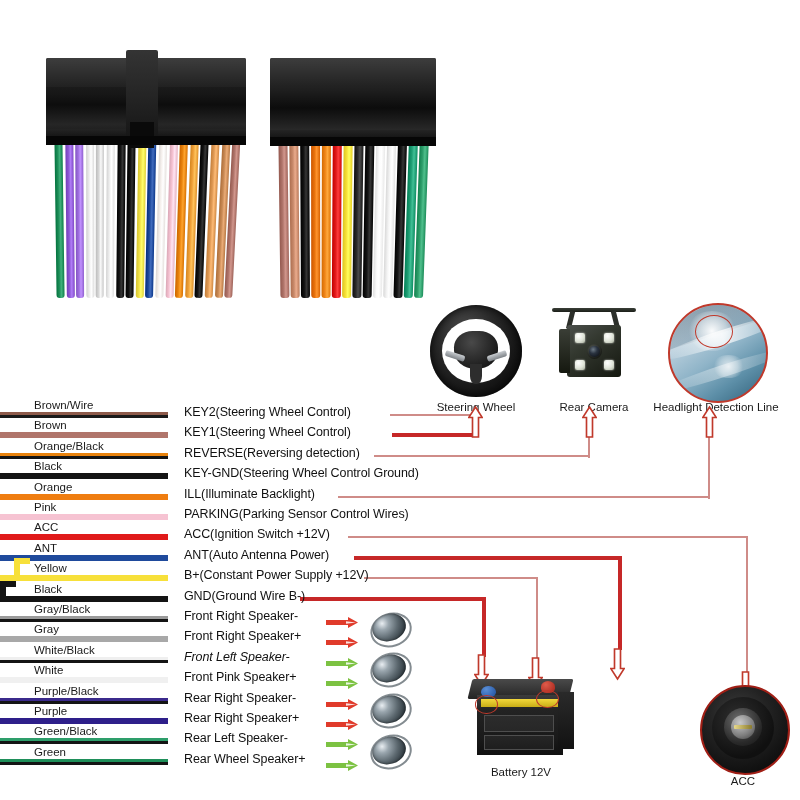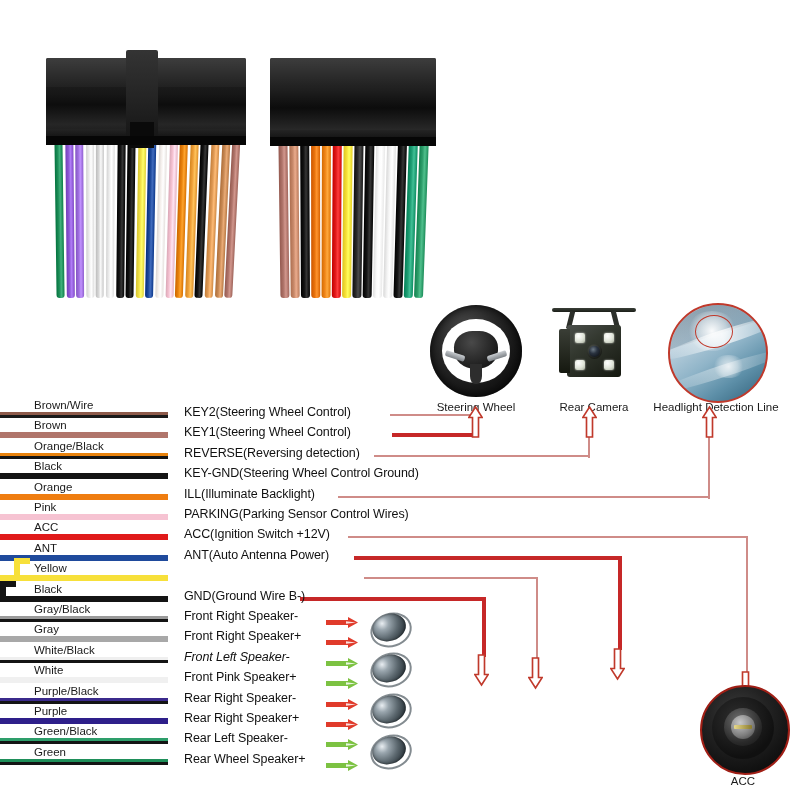--- a/index.html
+++ b/index.html
@@ -343,20 +343,21 @@
       <div class="swatch" style="top: 114px; width: 168px; left: 0px; background: rgb(246, 195, 210);"></div>
       <div class="fname" style="left: 184px; top: 107px;">PARKING(Parking Sensor Control Wires)</div>
       <div class="wname" style="left: 34px; top: 121.4px;">ACC</div>
       <div class="swatch" style="top: 134.4px; width: 168px; left: 0px; background: rgb(224, 26, 26);"></div>
       <div class="fname" style="left: 184px; top: 127.4px;">ACC(Ignition Switch +12V)</div>
       <div class="wname" style="left: 34px; top: 141.8px;">ANT</div>
       <div class="swatch" style="top: 154.8px; width: 168px; left: 0px; background: rgb(31, 74, 156);"></div>
       <div class="fname" style="left: 184px; top: 147.8px;">ANT(Auto Antenna Power)</div>
       <div class="wname" style="left: 34px; top: 162.2px;">Yellow</div>
       <div class="swatch" style="top: 175.2px; width: 168px; left: 0px; background: rgb(247, 224, 58);"></div>
+      <div class="fname" style="left: 184px; top: 168.2px;">B+(Constant Power Supply +12V)</div>
       <div class="wname" style="left: 34px; top: 182.6px;">Black</div>
       <div class="swatch" style="top: 195.6px; width: 168px; left: 0px; background: rgb(20, 20, 20);"></div>
       <div class="fname" style="left: 184px; top: 188.6px;">GND(Ground Wire B-)</div>
       <div class="wname" style="left: 34px; top: 203px;">Gray/Black</div>
       <div class="swatch" style="top: 216px; width: 168px; left: 0px;">
         <div class="a" style="background:#9a9a9a"></div>
         <div class="b" style="background:#141414"></div>
       </div>
       <div class="fname" style="left: 184px; top: 209px;">Front Right Speaker-</div>
       <div class="wname" style="left: 34px; top: 223.4px;">Gray</div>
@@ -393,20 +394,35 @@
       </div>
       <div class="fname" style="left: 184px; top: 351.8px;">Rear Wheel Speaker+</div>
       <div style="position: absolute; left: 14px; top: 157.8px; width: 6px; height: 23.4px; background: rgb(247, 224, 58);"></div>
       <div style="position: absolute; left: 14px; top: 157.8px; width: 16px; height: 6px; background: rgb(247, 224, 58);"></div>
       <div style="position: absolute; left: 0px; top: 181.2px; width: 6px; height: 20.4px; background: rgb(20, 20, 20);"></div>
       <div style="position: absolute; left: 0px; top: 181.2px; width: 16px; height: 6px; background: rgb(20, 20, 20);"></div>
     </div>
 
   <div class="photo-area" style="top:500px;height:300px;">
 
+    <div class="dev" style="left:466px;top:172px;width:110px;height:90px;">
+      <div class="bat-top" style="left:4%;top:8%;width:92%;height:22%;
+                  background:linear-gradient(180deg,#4a4a4a,#242424);
+                  transform:skewX(-14deg);"></div>
+      <div class="bat-face" style="left:10%;top:26%;width:78%;height:66%;"></div>
+      <div class="bat-side" style="left:84%;top:22%;width:14%;height:64%;"></div>
+      <div class="bat-yellow" style="left:14%;top:30%;width:70%;height:9%;"></div>
+      <div class="bat-panel" style="left:16%;top:48%;width:62%;height:16%;"></div>
+      <div class="bat-panel" style="left:16%;top:70%;width:62%;height:14%;"></div>
+      <div class="term neg" style="left:14%;top:15%;width:13%;height:13%;"></div>
+      <div class="term pos" style="left:68%;top:10%;width:13%;height:13%;"></div>
+      <div class="term-ring" style="left:8%;top:26%;width:19%;height:18%;"></div>
+      <div class="term-ring" style="left:64%;top:20%;width:19%;height:18%;"></div>
+      <div class="cap" style="top:94px;font-size:11.5px;">Battery 12V</div>
+    </div>
 
 
     <div class="dev" style="left:700px;top:185px;width:86px;height:86px;">
       <div class="acc-outer"></div>
       <div class="acc-ring2" style="left:14%;top:14%;width:72%;height:72%;"></div>
       <div class="acc-bezel" style="left:28%;top:27%;width:44%;height:44%;"></div>
       <div class="acc-dial" style="left:36%;top:35%;width:28%;height:28%;"></div>
       <div class="acc-slot" style="left:40%;top:46%;width:20%;height:5%;"></div>
       <div class="cap" style="top:90px;font-size:11.5px;">ACC</div>
     </div>

